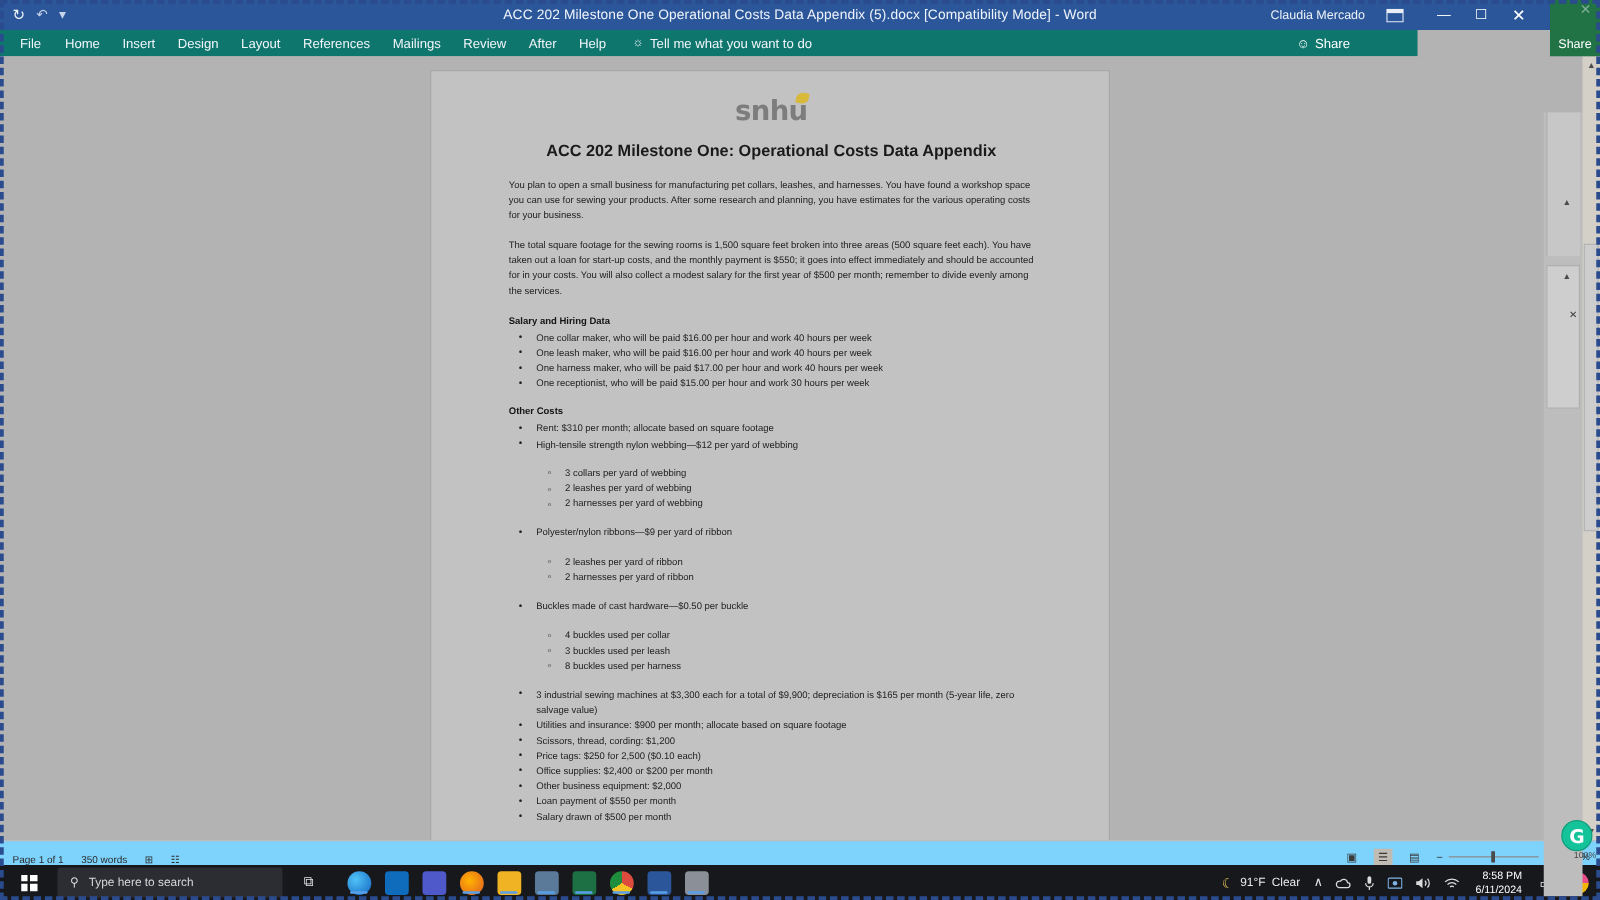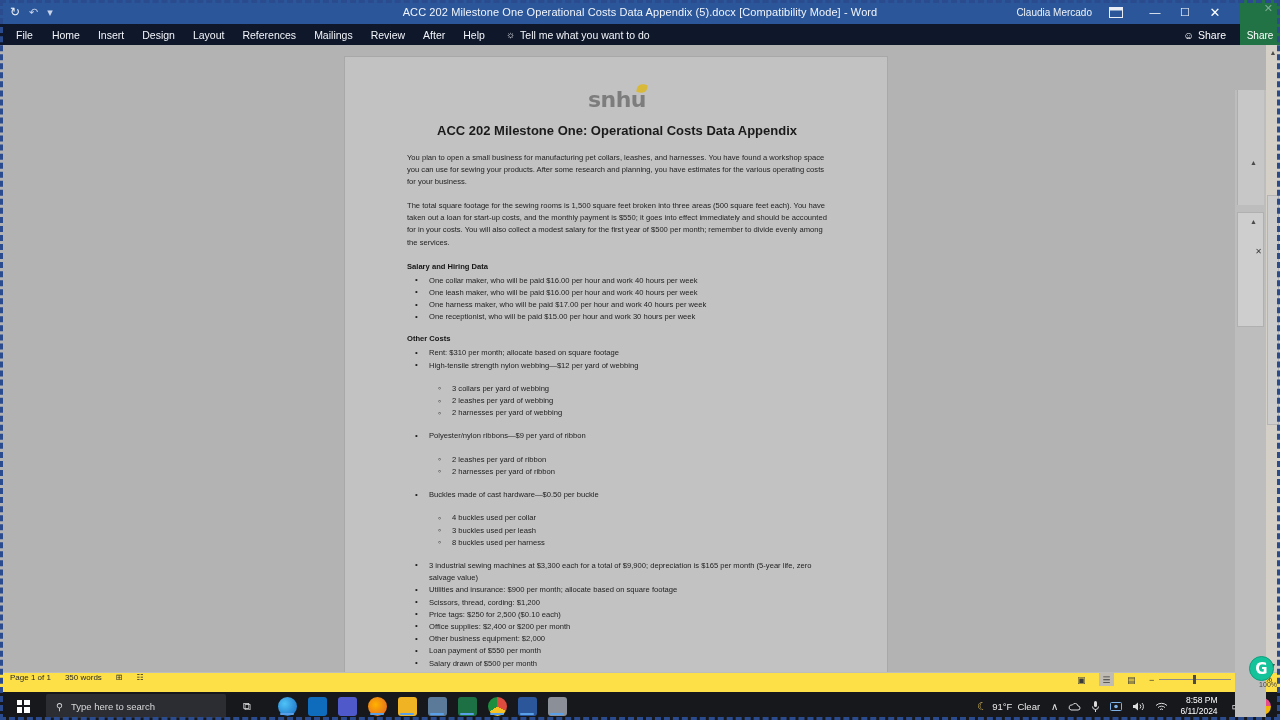--- a/index.html
+++ b/index.html
@@ -43,22 +43,22 @@
   .acct-box svg { display: block; }
   .wbtn {
     width: 30px; height: 24px;
     display: flex; align-items: center; justify-content: center;
     color: #ffffff; font-size: 11px; line-height: 1;
   }
   .wbtn.close { font-size: 13px; }
 
   
   .ribbon {
-    position: absolute; top: 24px; left: 0; width: 1280px; height: 21px;
-    background: #0f172a; color: #ffffff;
+    position: absolute; top: 24px; left: 0; width: 1134px; height: 21px;
+    background: #0f766e; color: #ffffff;
     display: flex; align-items: center; padding-left: 8px;
   }
   .rtab {
     font-size: 10.5px; padding: 0 9px; height: 21px;
     display: flex; align-items: center; color: #f2f5fa;
   }
   .rtab.file { padding: 0 10px 0 8px; }
   .tellme {
     display: flex; align-items: center; gap: 5px;
     font-size: 10.5px; color: #f2f5fa; padding-left: 12px;
@@ -90,21 +90,21 @@
     background: #b3b3b3;
   }
 
   
   .page {
     position: absolute; left: 345px; top: 12px;
     width: 542px; height: 622px;
     background: #c2c2c2;
     box-shadow: 0 0 0 1px #a8a8a8;
   }
-  .page-inner { padding: 32px 60px 0 62px; }
+  .page-inner { padding: 22px 60px 0 62px; }
 
   .logo-wrap { text-align: center; margin-bottom: 12px; }
   .snhu-logo {
     display: inline-block; position: relative;
     font-family: "DejaVu Sans", sans-serif;
     font-weight: 700; font-size: 22px; letter-spacing: -0.5px;
     color: #7d7d7d; line-height: 1;
   }
   .snhu-leaf {
     position: absolute; right: -1px; top: -5px;
@@ -175,22 +175,22 @@
     position: absolute; right: 18px; top: 202px;
     font-size: 8px; color: #3a3a3a; z-index: 38;
   }
   .mini-caret {
     position: absolute; font-size: 7px; color: #4a4a4a; z-index: 36;
   }
 
   
   .statusbar {
     position: absolute; top: 672px; left: 0; width: 1280px; height: 20px;
-    background: #fde047; border-top: 1px solid #bdbdbd;
-    display: flex; align-items: flex-start;
+    background: #7dd3fc; border-top: 1px solid #bdbdbd;
+    display: flex; align-items: flex-end;
     font-size: 8px; color: #2a2a2a;
   }
   .sb-left { display: flex; align-items: center; gap: 14px; padding-left: 10px; }
   .sb-item { display: flex; align-items: center; gap: 4px; }
   .sb-right {
     position: absolute; right: 8px; display: flex; align-items: center; gap: 10px;
   }
   .viewbtn {
     width: 15px; height: 13px;
     display: flex; align-items: center; justify-content: center;

